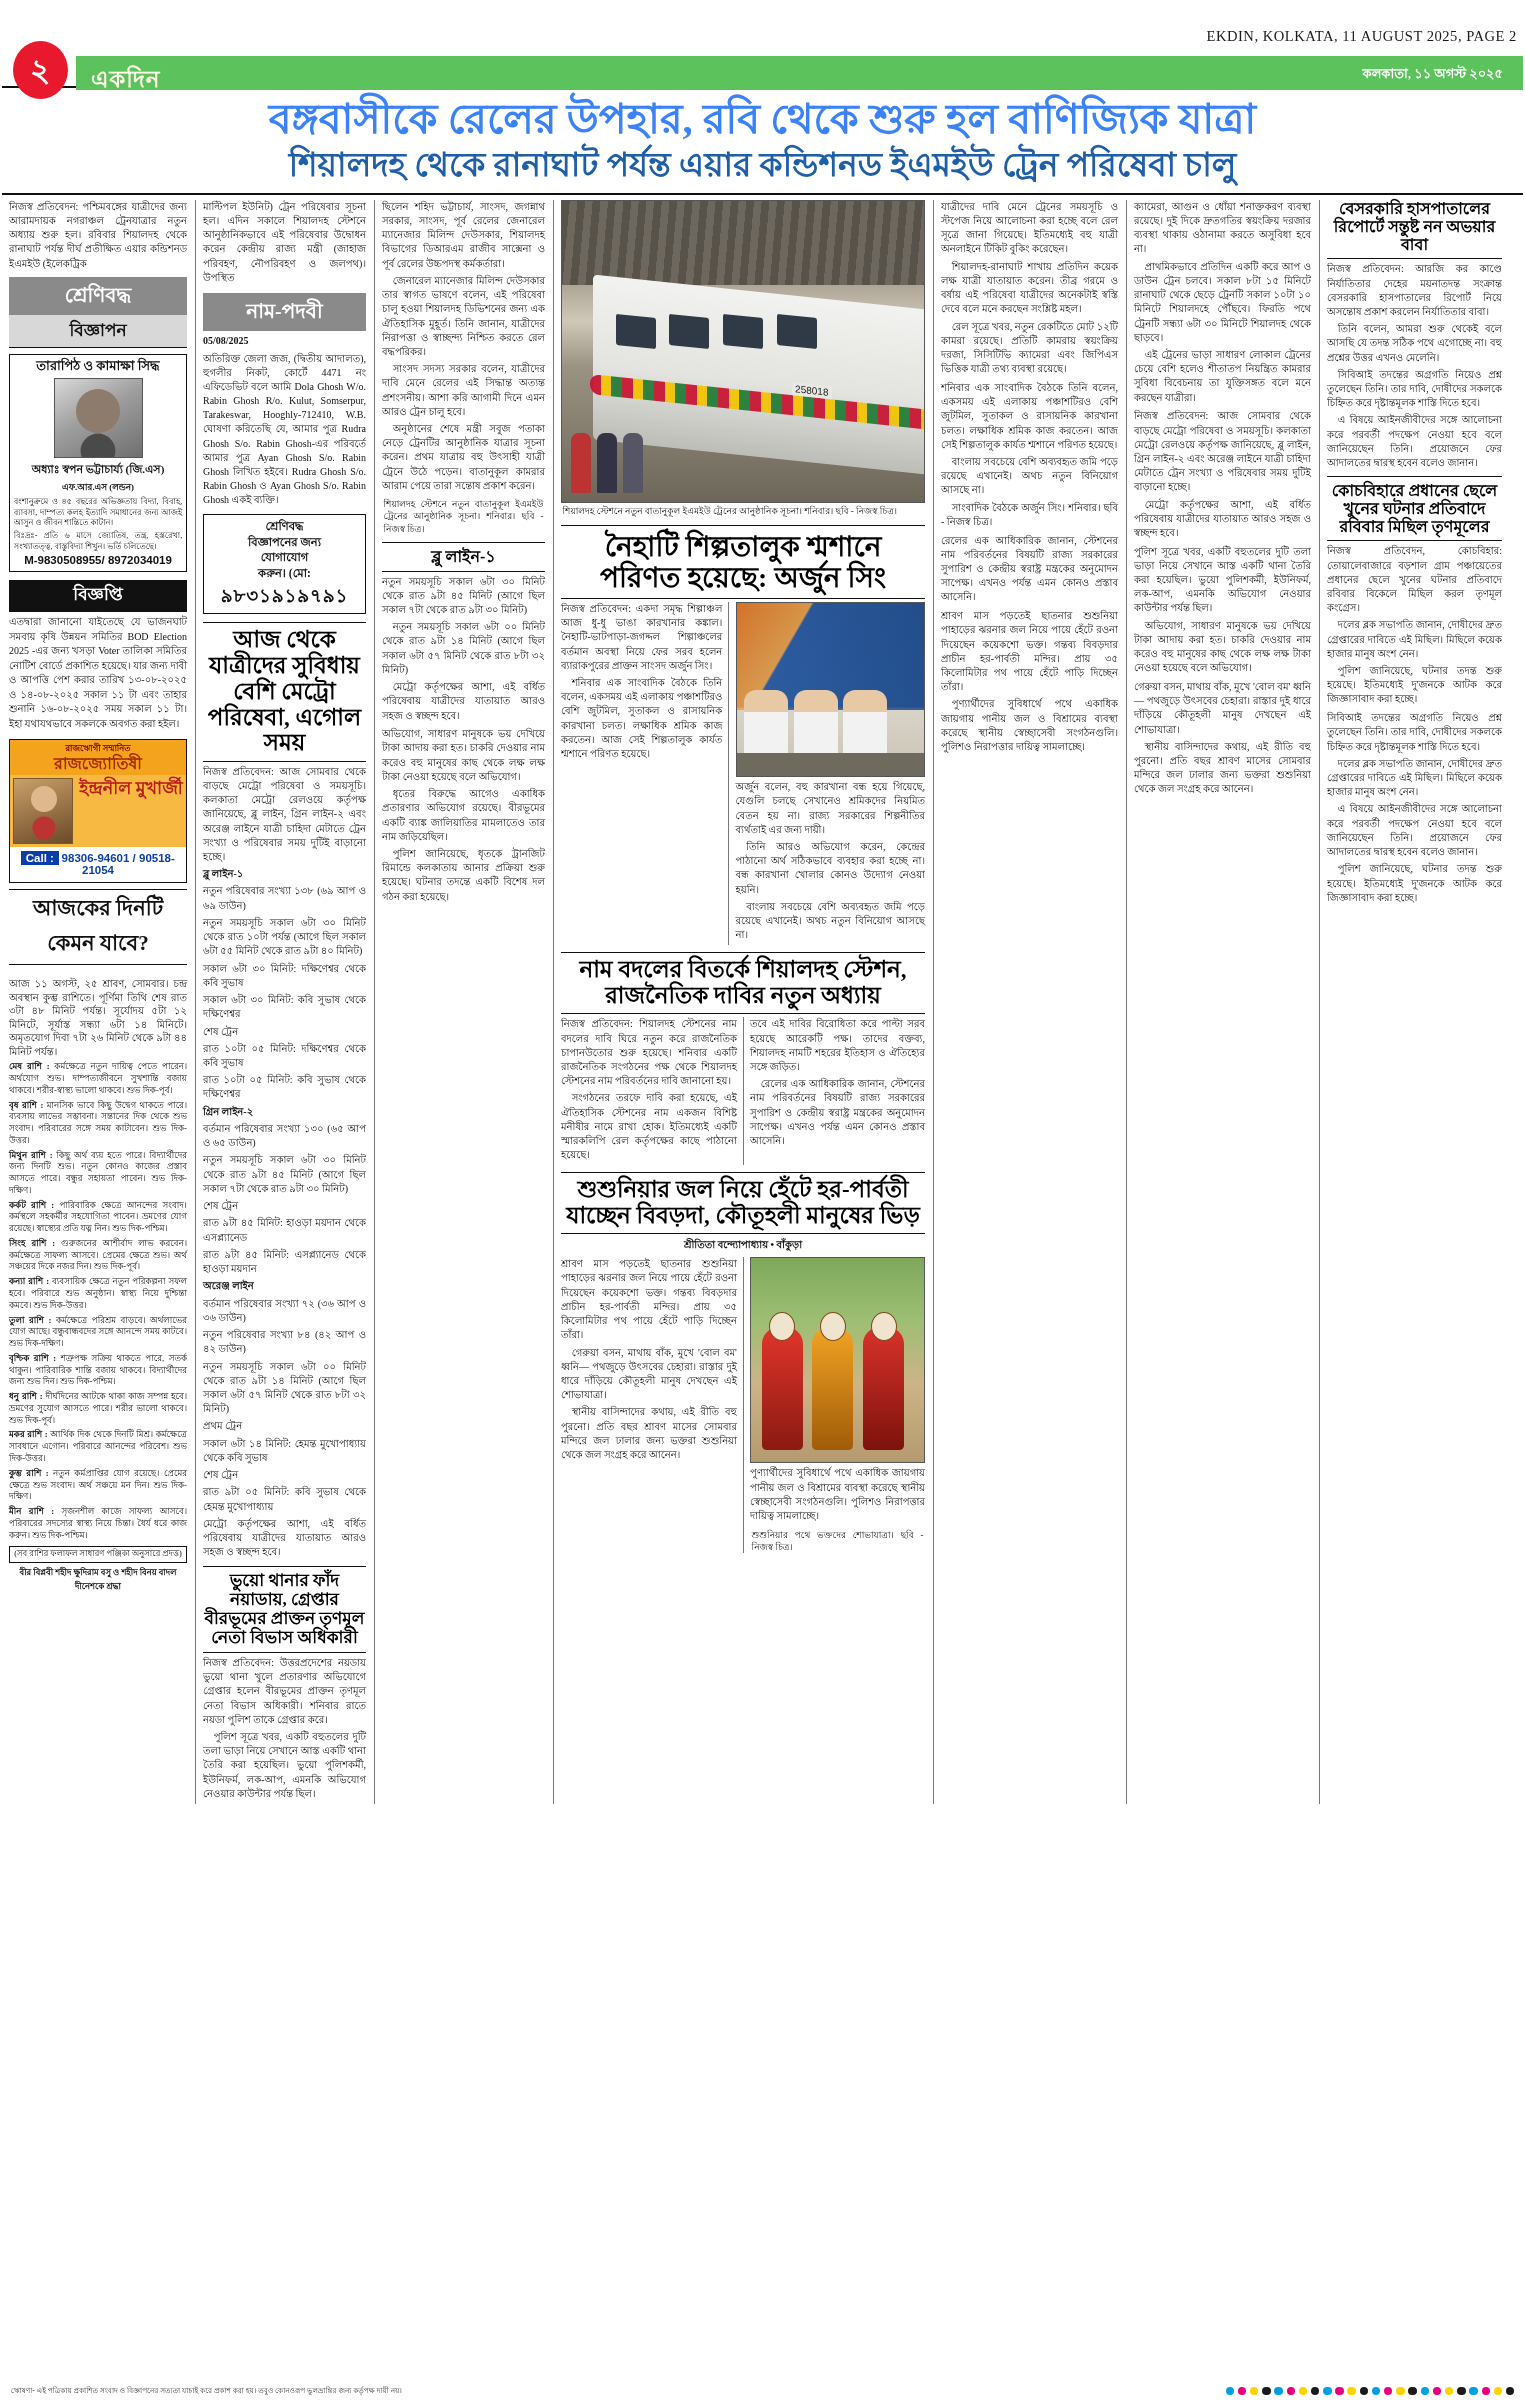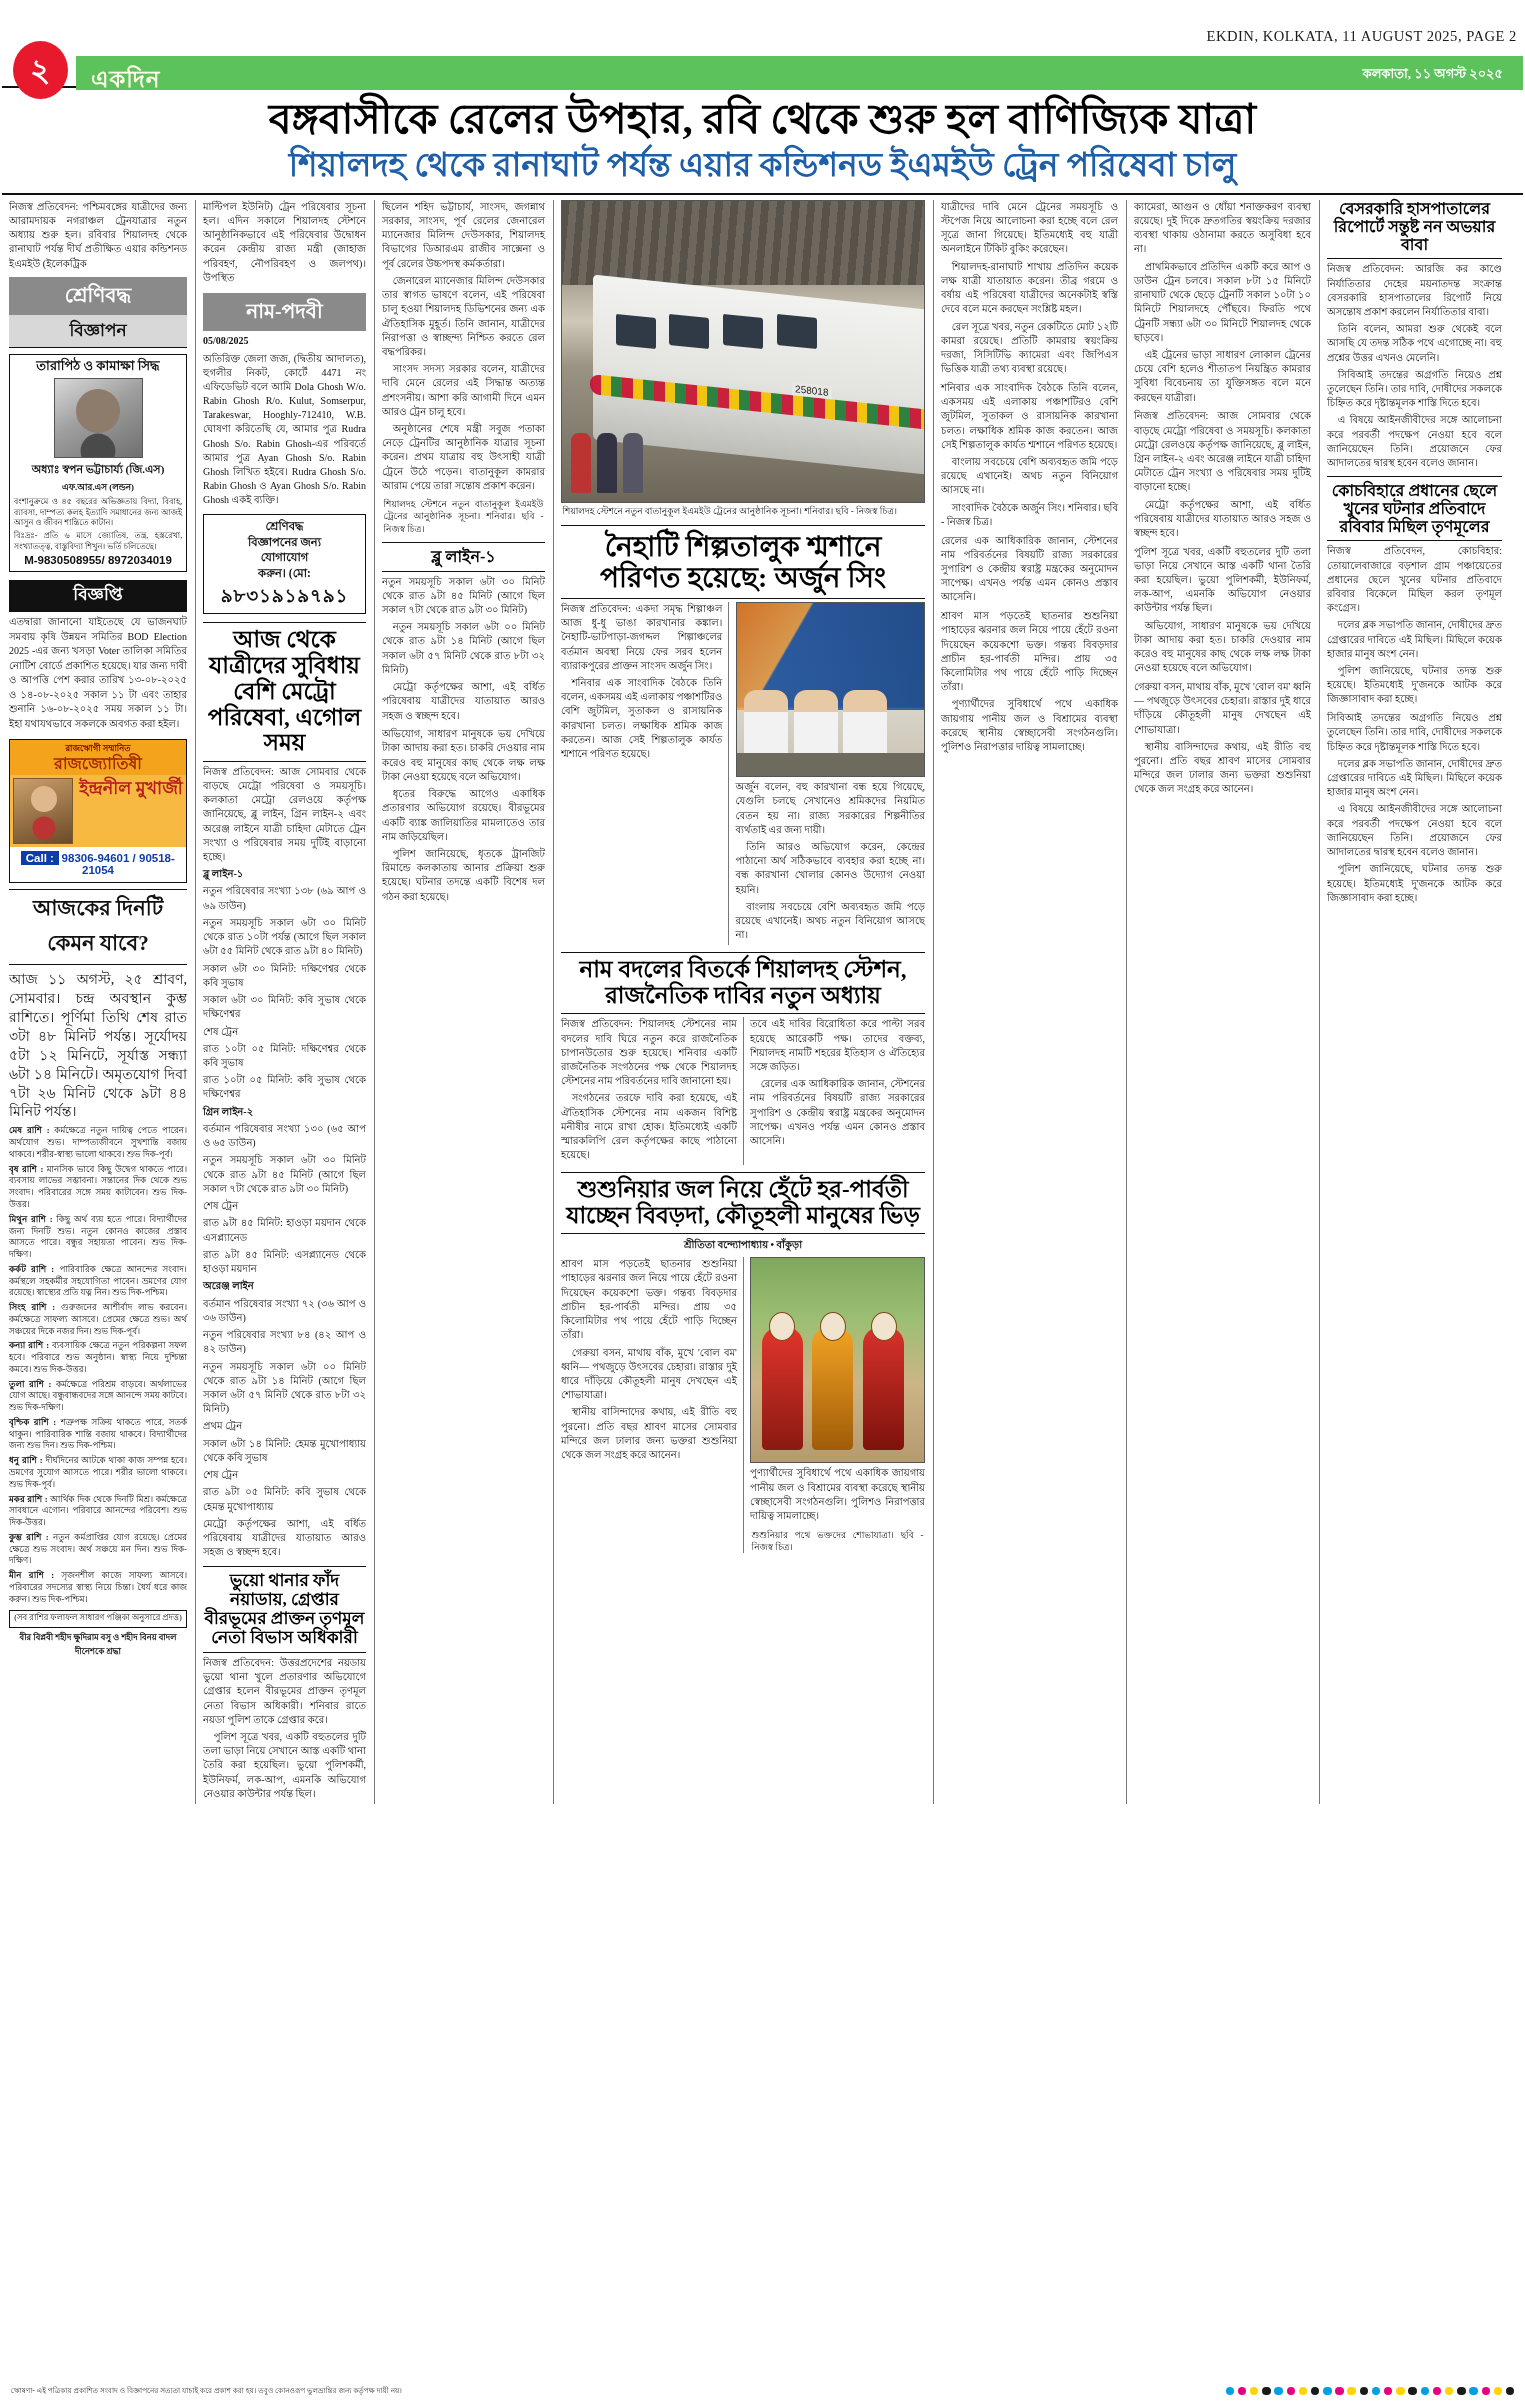--- a/index.html
+++ b/index.html
@@ -53,21 +53,21 @@
   }
   .section-name {
     position:absolute; left:74px; top:9.2px; width:153px;
     text-align:center; font-size:32px; font-weight:bold; color:#f0c419;
   }
 
   
   .rule-thick { border-top:2.3px solid #111; margin:1.5px 0 0 0; }
   .head-main {
     text-align:center; font-size:41px; font-weight:bold; line-height:1.12;
-    padding:9.2px 0 3.1px; color:#000000;
+    padding:9.2px 0 3.1px; color:#3b82f6;
   }
   .head-sub {
     text-align:center; font-size:33px; font-weight:bold; line-height:1.12;
     padding:1.5px 0 7.7px; color:#1f5fa8;
   }
 
   
   .grid { display:flex; gap:1px; margin-top:4.6px; }
   .col { padding:0 7px; }
   .vline { border-left:0.8px solid #777; }
@@ -140,21 +140,21 @@
   .oa-text { flex:1; text-align:center; padding:4.6px 1.5px; }
   .oa-name { font-size:17.6px; font-weight:bold; color:#b91c1c; line-height:1.05; }
   .oa-call { background:#ffffff; margin:3.1px; padding:2.3px 0; text-align:center; }
   .oa-call-inner { font-size:11.5px; font-weight:bold; color:#0b3ea8;
                    font-family:"Liberation Sans", sans-serif; }
   .oa-call-inner .lbl { background:#0b3ea8; color:#fff; padding:0.8px 4.6px; margin-right:3.1px; }
 
   
   .horo-head { text-align:center; font-size:21px; font-weight:bold; margin-top:6.1px;
                border-top:1.5px solid #111; border-bottom:1.5px solid #111; padding:2.3px 0; }
-  .horo-intro { font-size:14px; line-height:1.35; text-align:justify; margin-top:6px; }
+  .horo-intro { font-size:10px; line-height:1.35; text-align:justify; margin-top:12px; }
   .horo-item { font-size:8.7px; line-height:1.35; text-align:justify; margin-top:3.1px; }
   .horo-item b { font-weight:bold; }
   .horo-foot { border:0.8px solid #111; margin-top:4.6px; padding:2.3px; text-align:center;
                font-size:8.4px; line-height:1.3; }
   .horo-foot2 { text-align:center; font-size:8.4px; font-weight:bold; margin-top:3.1px; }
 
   
   .art-head {
     text-align:center; font-weight:bold; line-height:1.12; color:#000;
     padding:4.6px 0 4.6px;

